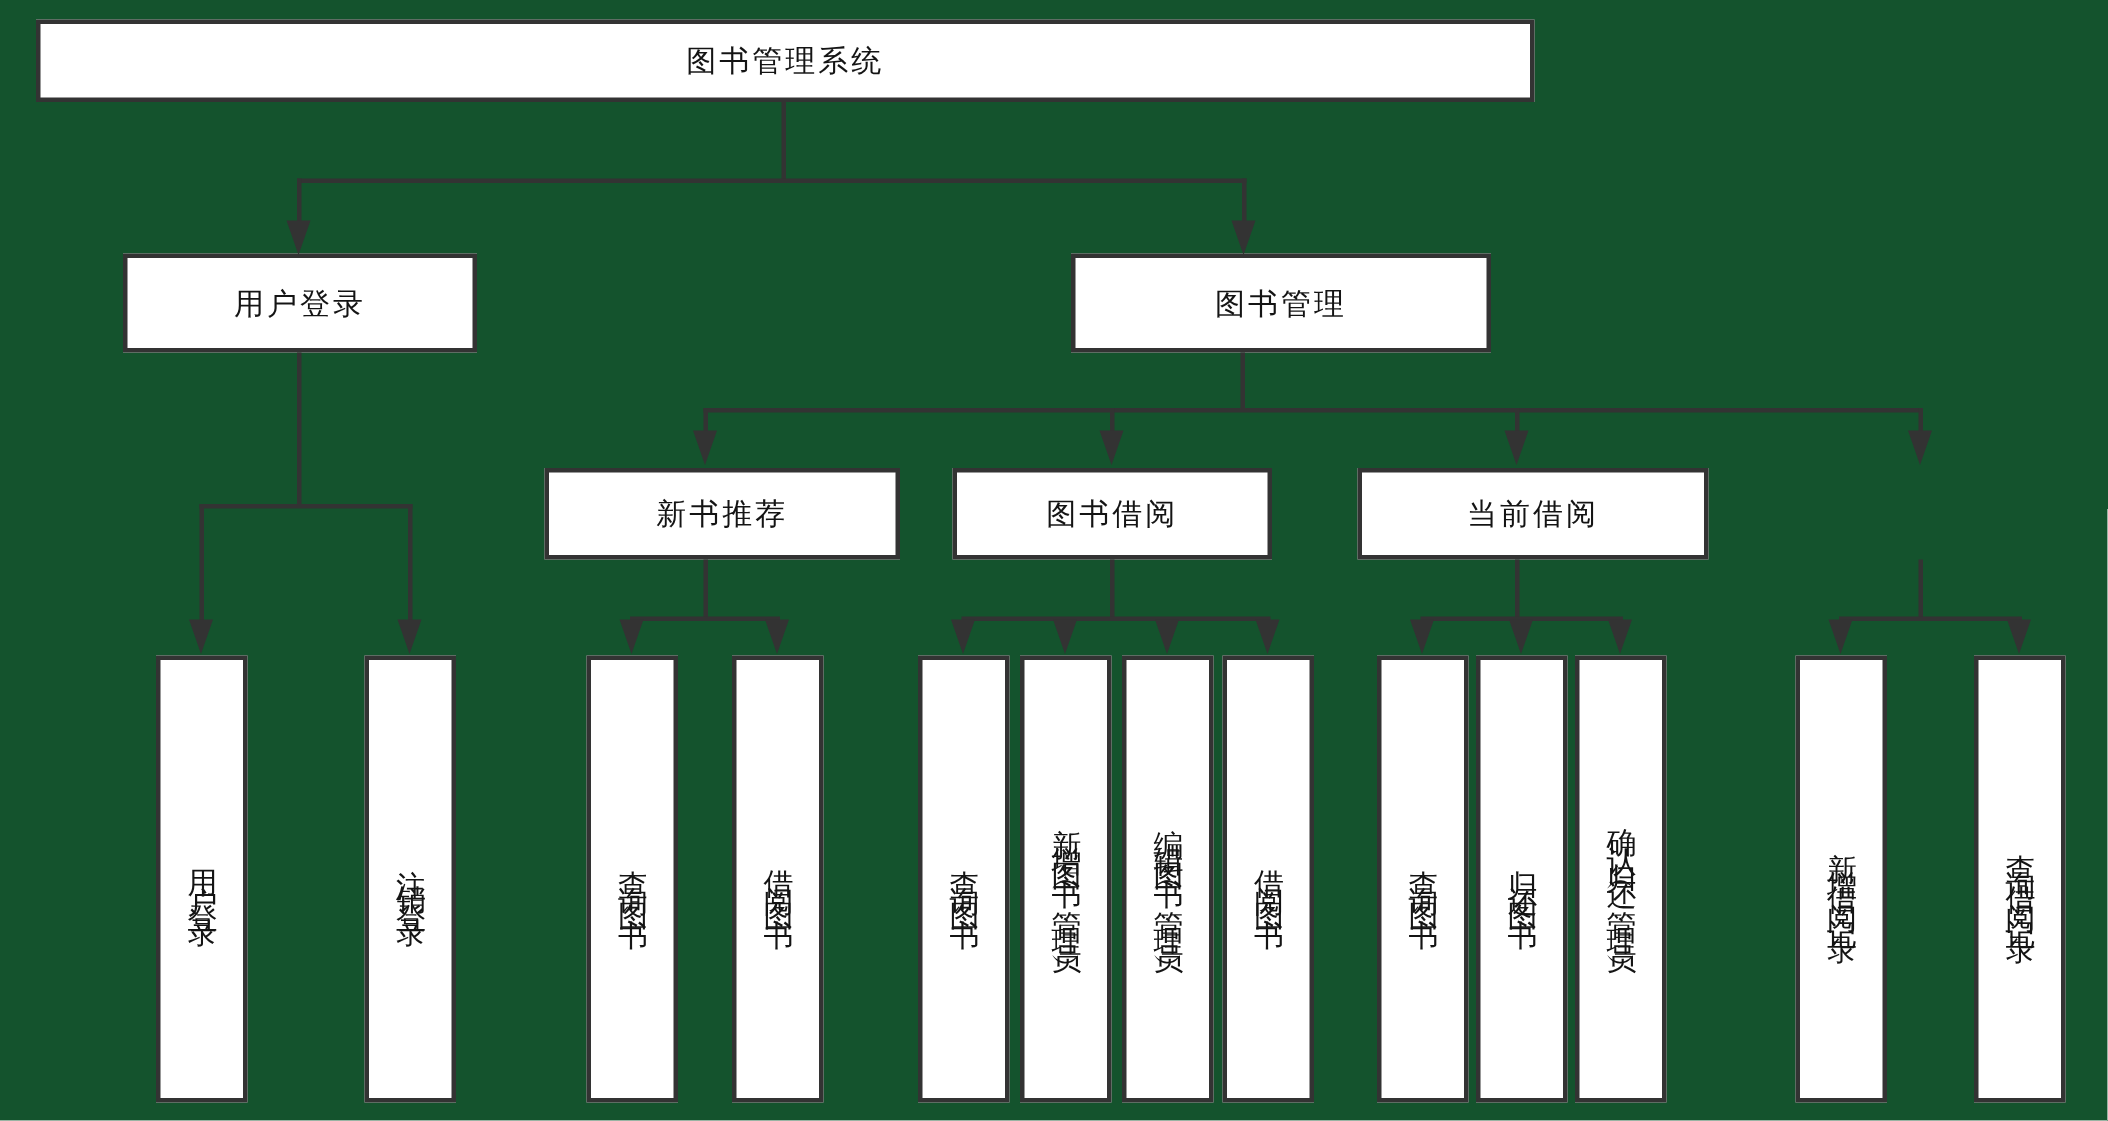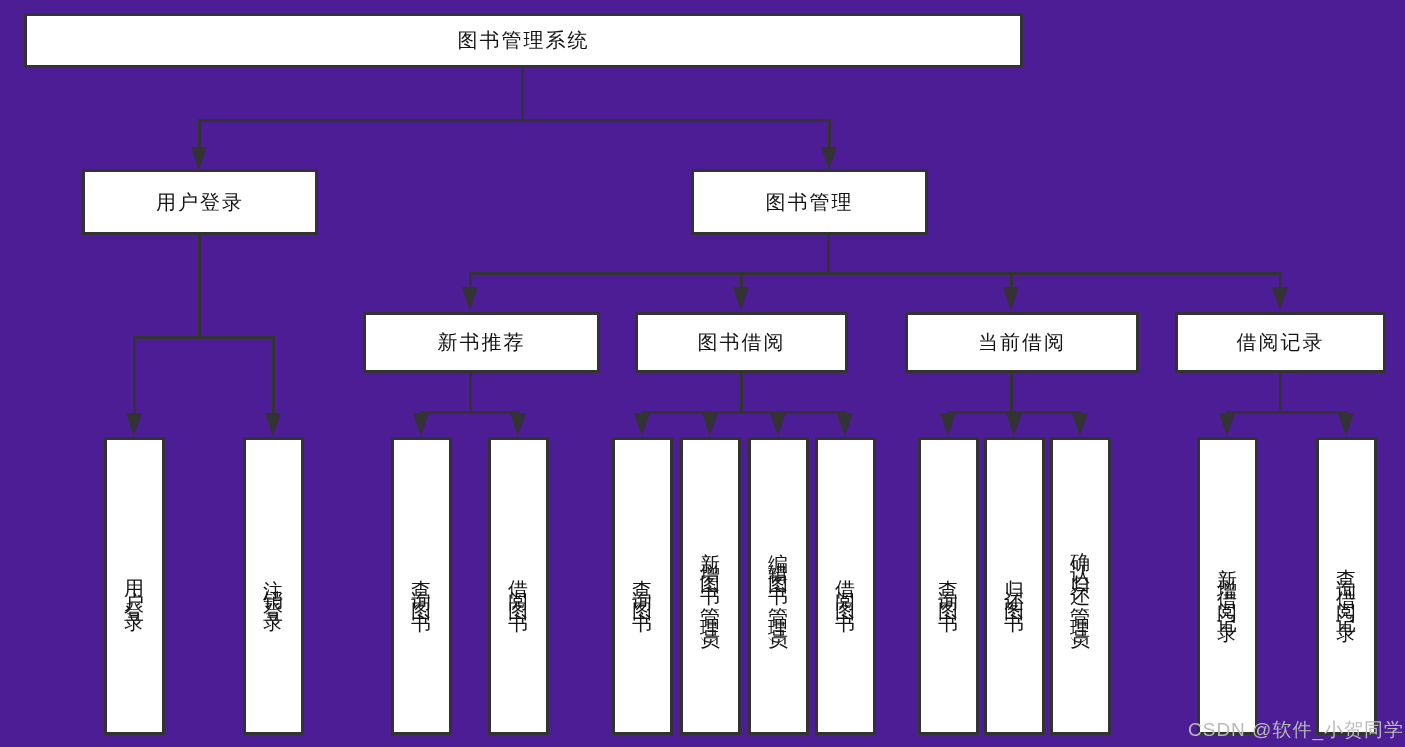--- a/index.html
+++ b/index.html
@@ -1,17 +1,17 @@
 <!DOCTYPE html>
 <html><head>
 <meta charset="utf-8">
 <style>
   html,body { margin:0; padding:0; background:#ffffff; }
   .canvas {
-    position:relative; width:1405px; height:747px; background:#4c1d95;
+    position:relative; width:1405px; height:747px; background:#14532d;
     font-family:"Liberation Sans","DejaVu Sans",sans-serif; overflow:hidden;
   }
   .box {
     position:absolute; box-sizing:border-box;
     border:3px solid #333333; background:#ffffff; color:#141414;
     display:flex; align-items:center; justify-content:center;
     text-align:center;
   }
   .h-box { font-size:20px; letter-spacing:2px; }
   .v-box {
@@ -32,29 +32,28 @@
 </style>
 </head>
 <body>
 
 <div class="canvas">
 
   <div class="box h-box" style="left:24px;top:13px;width:999px;height:55px">图书管理系统</div>
 
   <div class="box h-box" style="left:82px;top:169px;width:236px;height:66px">用户登录</div>
 
-  <div class="box h-box" style="left:691px;top:169px;width:237px;height:66px">图书管理</div>
+  <div class="box h-box" style="left:714px;top:169px;width:280px;height:66px">图书管理</div>
 
   <div class="box h-box" style="left:363px;top:312px;width:237px;height:61px">新书推荐</div>
 
   <div class="box h-box" style="left:635px;top:312px;width:213px;height:61px">图书借阅</div>
 
   <div class="box h-box" style="left:905px;top:312px;width:234px;height:61px">当前借阅</div>
 
-  <div class="box h-box" style="left:1175px;top:312px;width:211px;height:61px">借阅记录</div>
 
   <div class="box v-box" style="left:104px;top:437px;width:61px;height:298px">用户登录</div>
 
   <div class="box v-box" style="left:243px;top:437px;width:61px;height:298px">注销登录</div>
 
   <div class="box v-box" style="left:391px;top:437px;width:61px;height:298px">查询图书</div>
 
   <div class="box v-box" style="left:488px;top:437px;width:61px;height:298px">借阅图书</div>
 
   <div class="box v-box" style="left:612px;top:437px;width:61px;height:298px">查询图书</div>
@@ -119,15 +118,14 @@
     <div class="arrow" style="left:940px;top:413px"></div>
     <div class="arrow" style="left:1006px;top:413px"></div>
     <div class="arrow" style="left:1072px;top:413px"></div>
 
     <div class="vline" style="left:1279px;top:373px;height:40px"></div>
     <div class="hline" style="left:1226px;top:411px;width:122px"></div>
     <div class="arrow" style="left:1219px;top:413px"></div>
     <div class="arrow" style="left:1338px;top:413px"></div>
   </div>
 
-  <div class="watermark">CSDN @软件_小贺同学</div>
 
 </div>
 
 </body></html>

